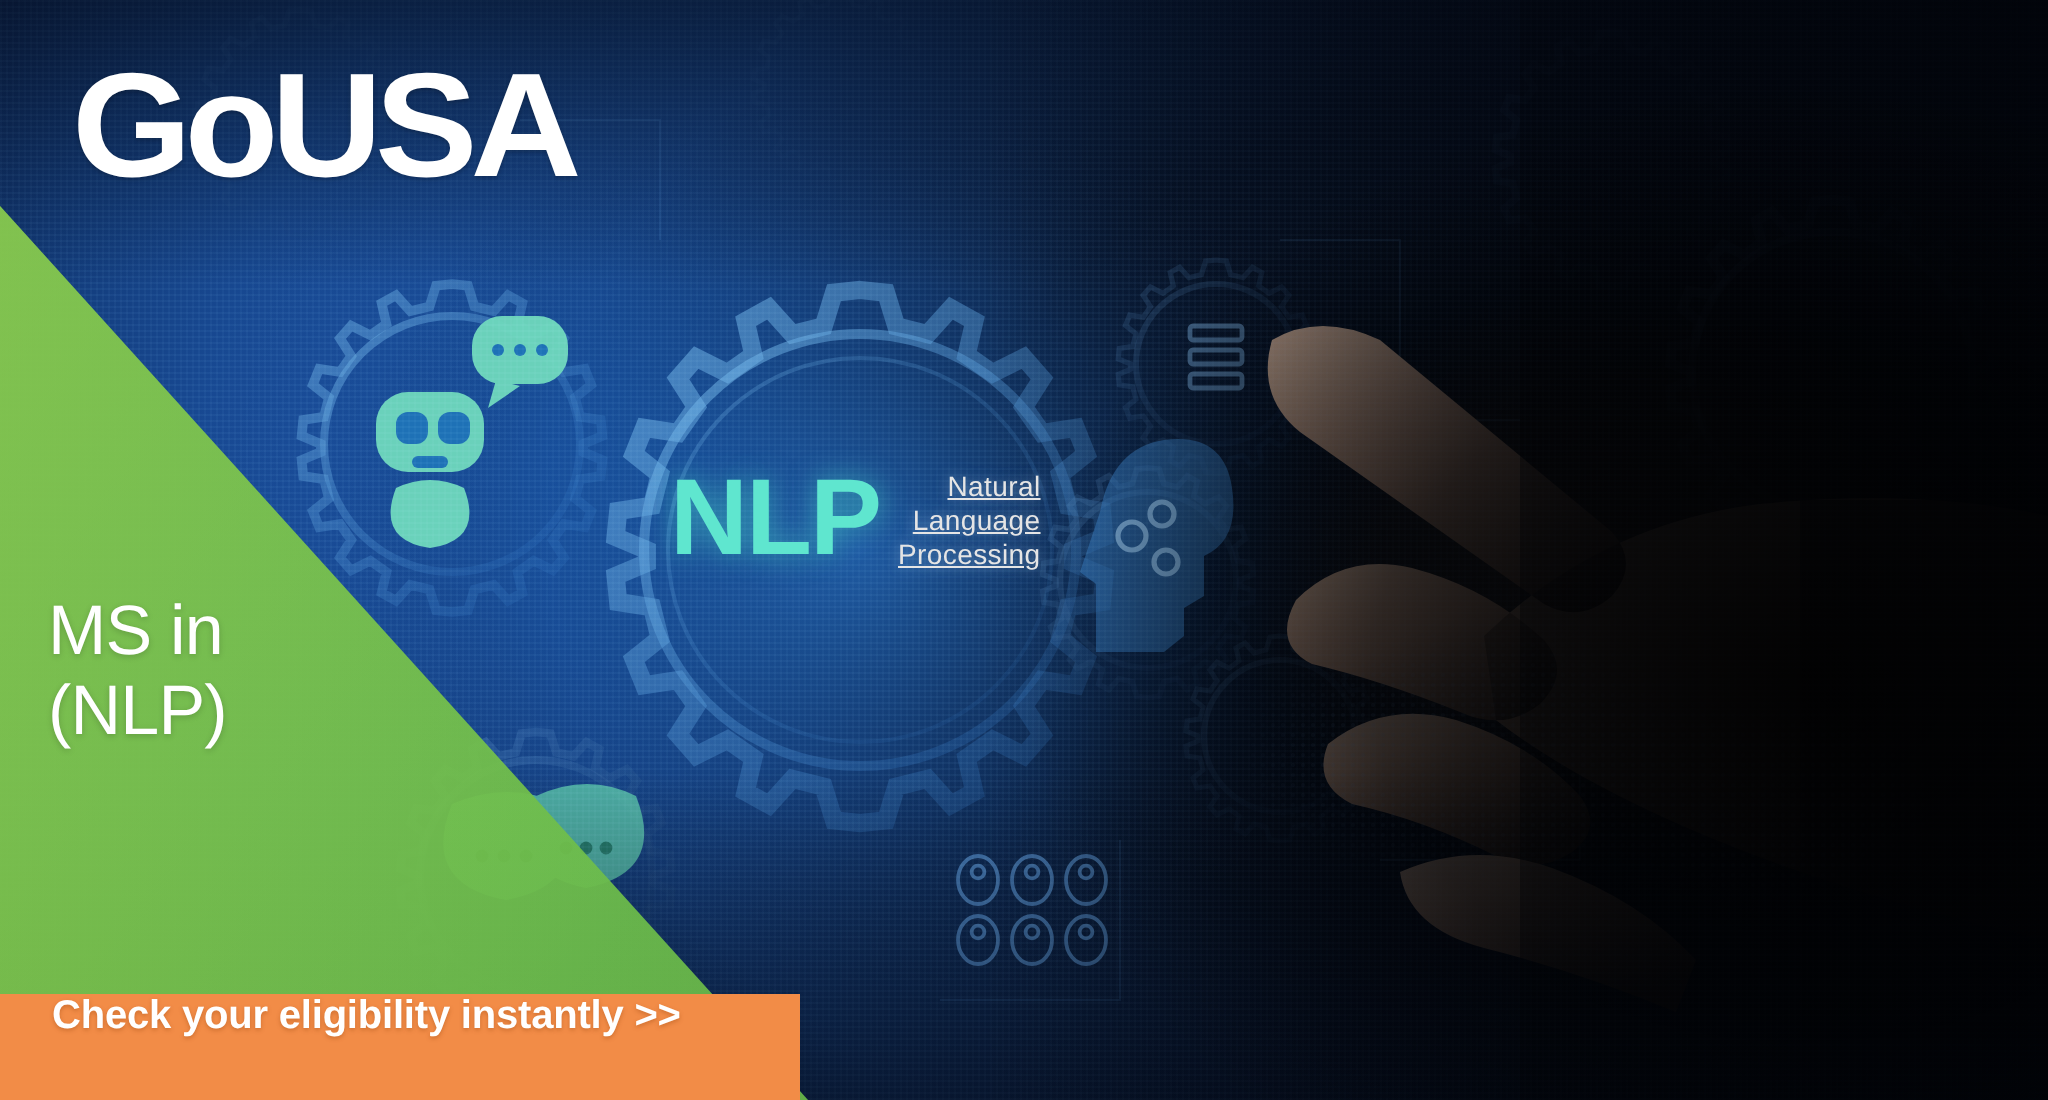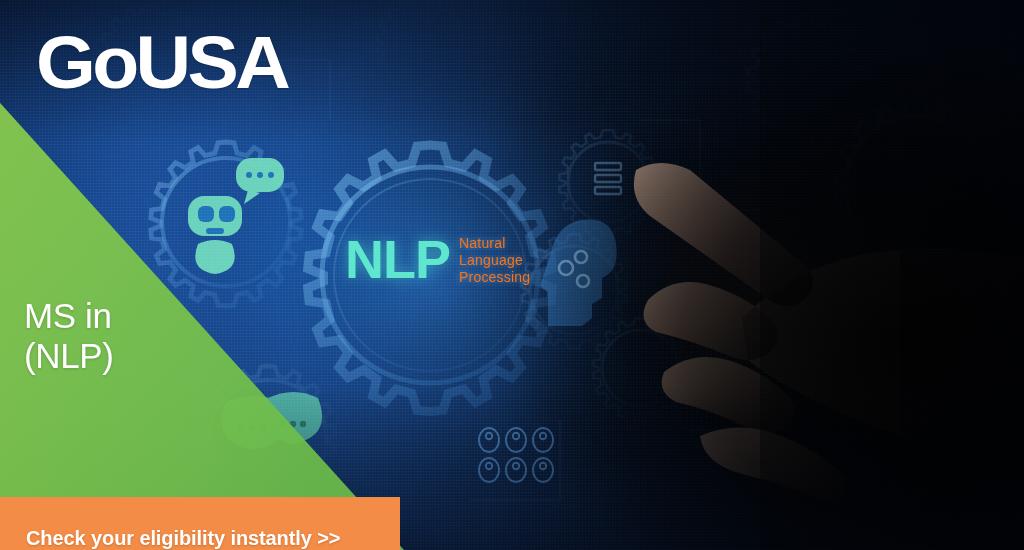--- a/index.html
+++ b/index.html
@@ -93,47 +93,48 @@
     text-shadow:0 1px 3px rgba(0,0,0,0.18);
     white-space:nowrap;
   }
   .headline div { white-space:nowrap; }
 
   
   .cta {
     position:absolute; left:0; top:497px;
     width:400px; height:53px;
     background:#f28c47;
-    display:flex; align-items:flex-end;
+    display:flex; align-items:flex-start;
     cursor:pointer;
   }
   .cta-label {
     color:#ffffff;
     font-weight:bold;
     font-size:20px;
     letter-spacing:-0.1px;
     padding-left:26px;
     text-shadow:0 1px 2px rgba(140,60,10,0.35);
     white-space:nowrap;
   }
 
   
-  .nlp-block { position:absolute; left:345px; top:232px; display:flex; align-items:center; }
+  .nlp-block { position:absolute; left:335px; top:232px; display:flex; align-items:center;text-align:right; }
   .nlp-abbr {
     font-size:54px; font-weight:bold;
     color:#5fe6cf;
     letter-spacing:-1px; line-height:54px;
     text-shadow:0 0 14px rgba(80,230,210,0.55);
   }
   .nlp-words {
     margin-left:9px; margin-top:2px;
-    color:#f97316;
+    color:#e5e5e5;
     font-size:14px; line-height:17px; font-weight:normal;
     letter-spacing:0.2px;
     text-shadow:0 0 7px rgba(190,225,255,0.5);
+    text-decoration:underline;
   }
 </style>
 </head>
 <body>
 
 <div class="banner">
 
   <div class="bg-base"></div>
 
   <svg class="bg-svg" viewBox="0 0 1024 550">

